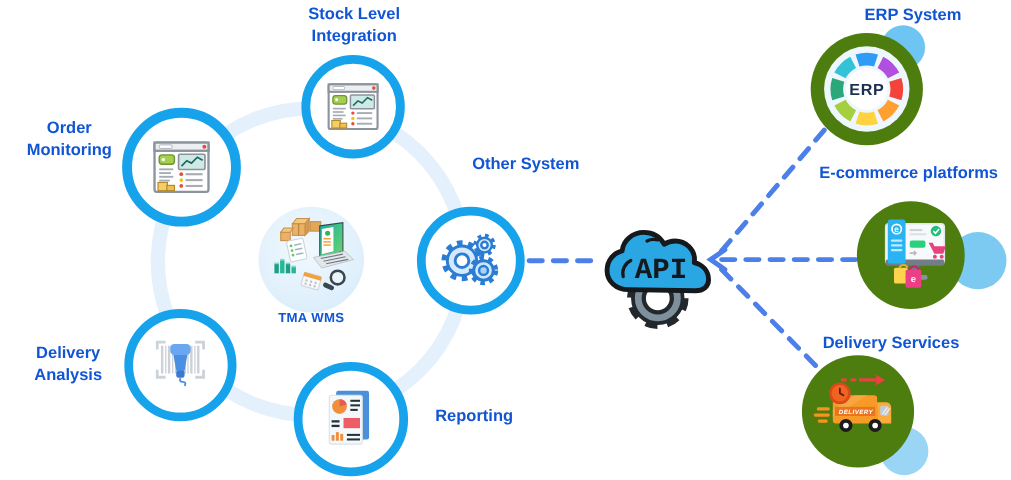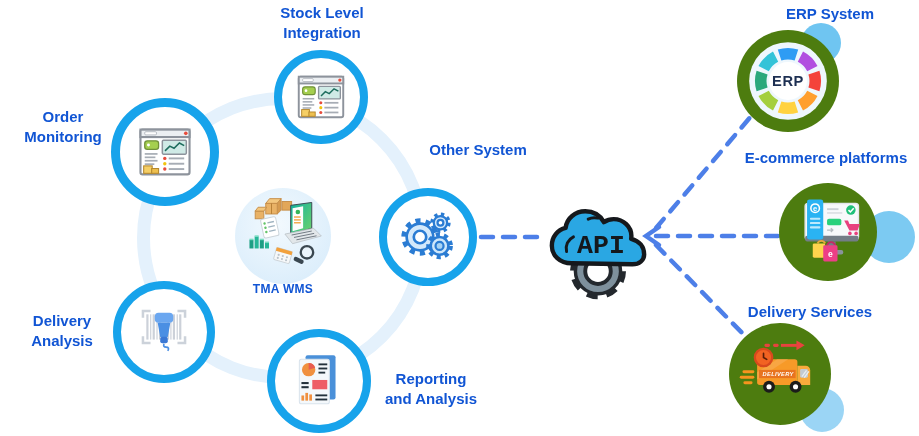--- a/index.html
+++ b/index.html
@@ -347,21 +347,20 @@
   <div class="lbl" style="left:63px;top:107px;">
     <div>Order</div>
     <div>Monitoring</div>
   </div>
   <div class="lbl" style="left:62px;top:311px;">
     <div>Delivery</div>
     <div>Analysis</div>
   </div>
   <div class="lbl" style="left:431px;top:369px;">
     <div>Reporting</div>
-    <div>and Analysis</div>
   </div>
   <div class="lbl" style="left:478px;top:140px;">
     <div>Other System</div>
   </div>
   <div class="lbl lbl-hub" style="left:283px;top:279px;">
     <div>TMA WMS</div>
   </div>
   <div class="lbl" style="left:790px;top:4px;margin-left:40px;">
     <div>ERP System</div>
   </div>

